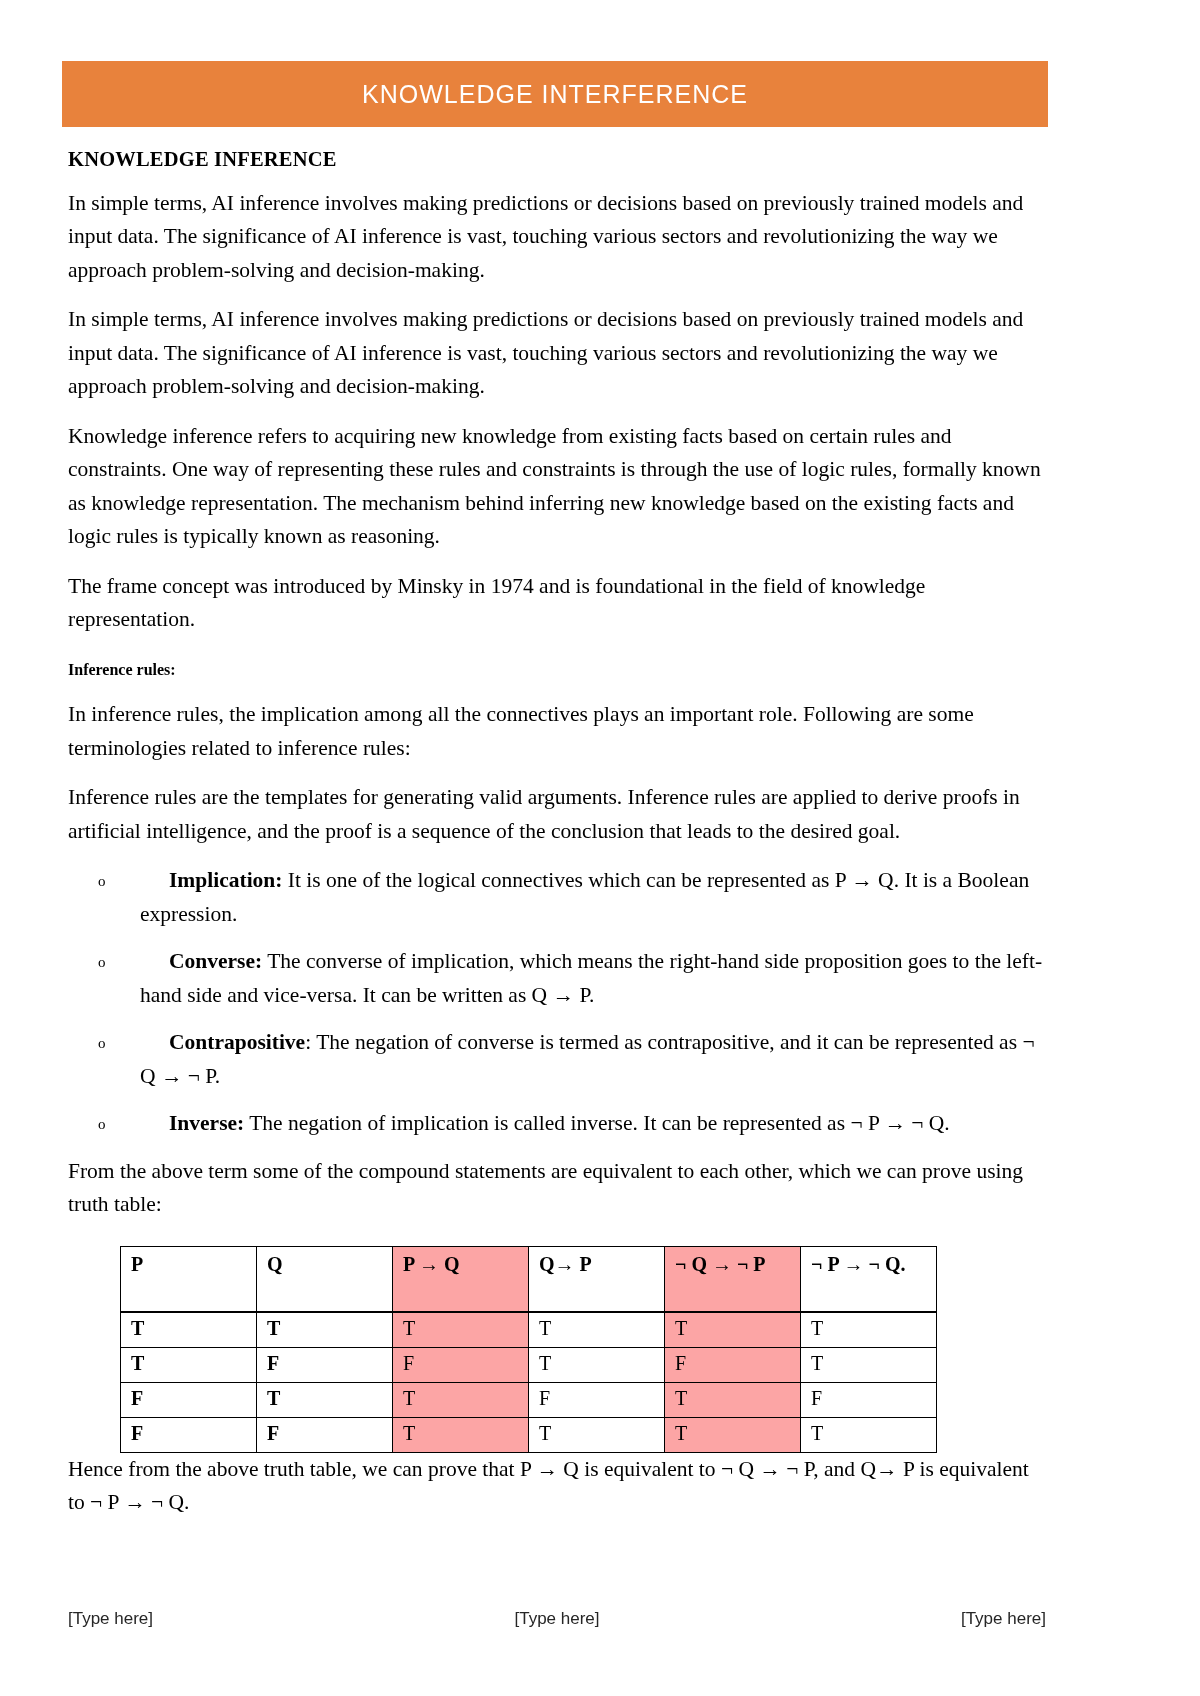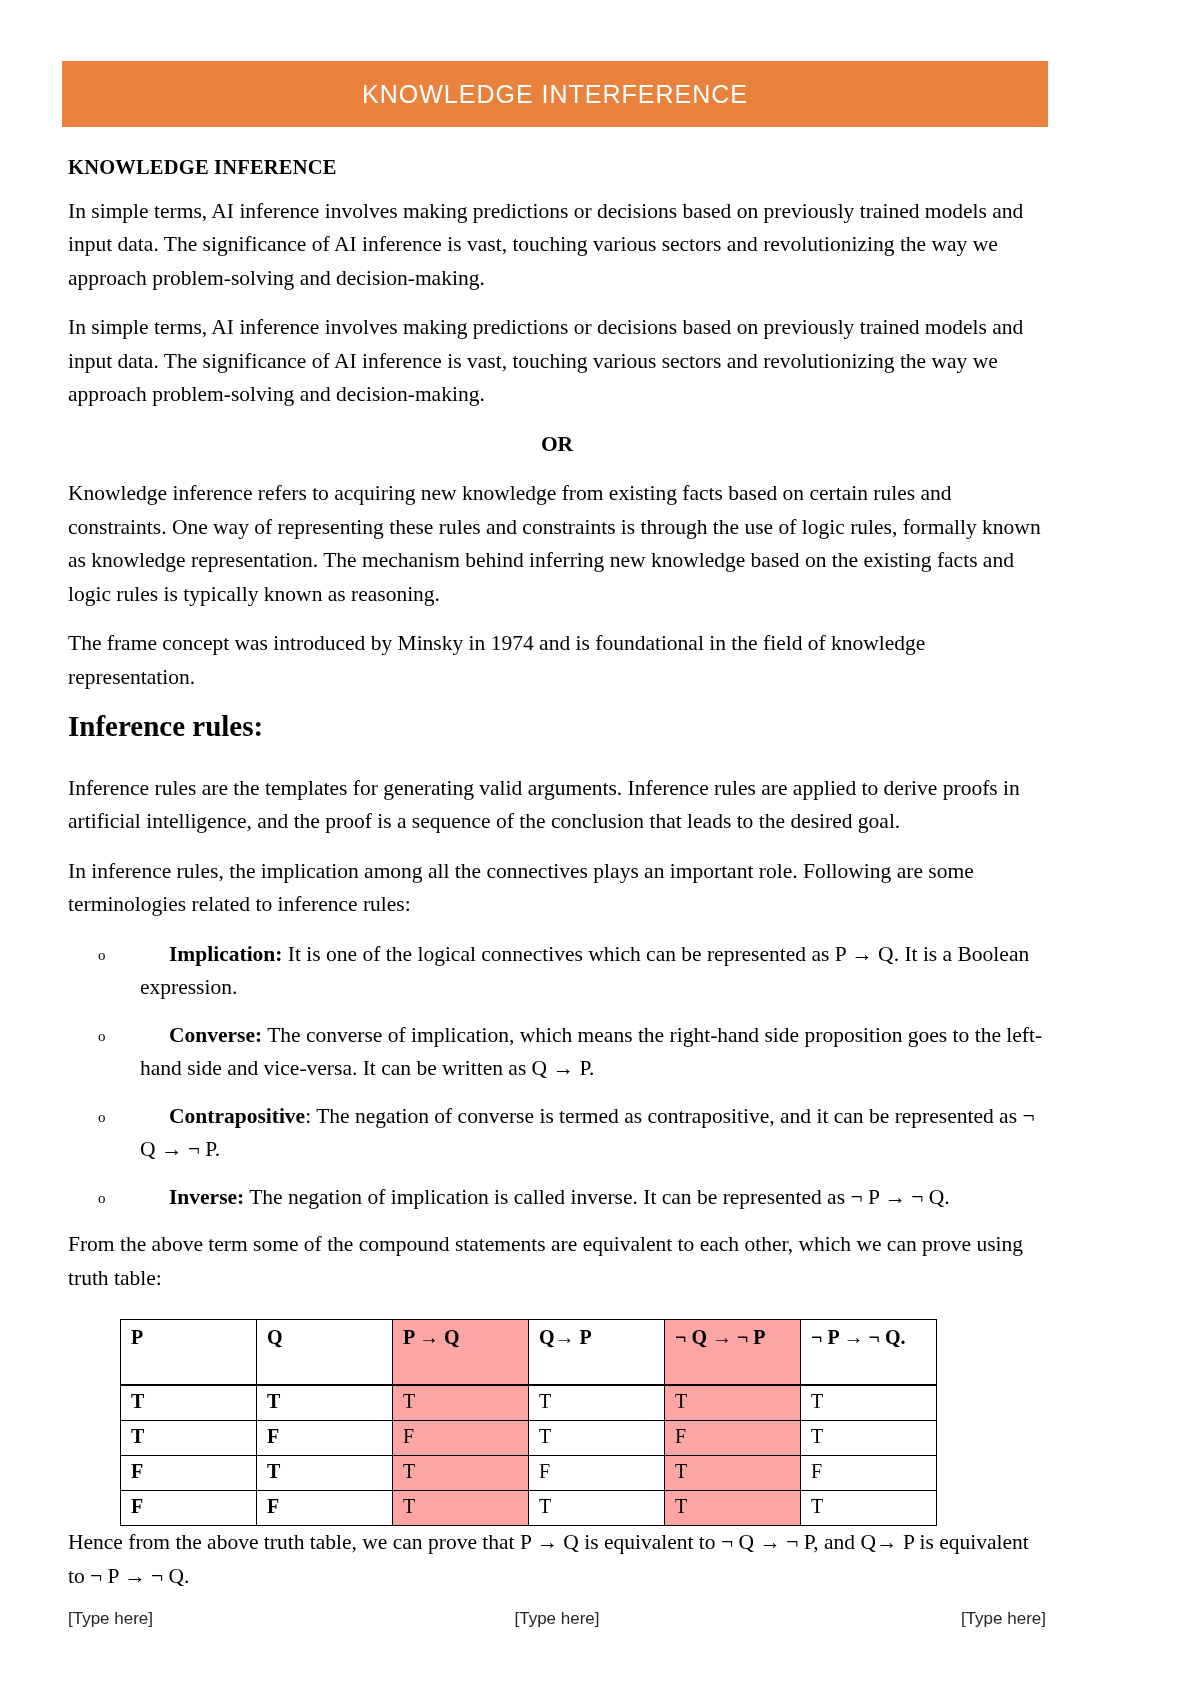--- a/index.html
+++ b/index.html
@@ -50,44 +50,44 @@
     position: absolute;
     left: 68px;
     top: 146px;
     width: 978px;
   }
 
   .doc-heading {
     font-weight: bold;
     font-size: 20.5px;
     line-height: 1.25;
-    margin: 8px 0 14px 0;
+    margin: 0 0 14px 0;
     letter-spacing: 0.2px;
   }
 
   p.para {
     font-size: 21.5px;
     line-height: 33.5px;
     margin: 0 0 16px 0;
     text-align: left;
   }
 
   p.or-line {
     font-size: 21.5px;
     line-height: 33.5px;
     font-weight: bold;
     text-align: center;
     margin: 0 0 16px 0;
   }
 
   p.sub-heading {
-    font-size: 29px;
-    line-height: 33.5px;
-    font-weight: bold;
-    margin: 0 0 28px 0;
+    font-size: 16px;
+    line-height: 33.5px;
+    font-weight: bold;
+    margin: 0 0 12px 0;
   }
 
   
   ul.terms {
     list-style: none;
     margin: 4px 0 12px 0;
     padding: 0;
   }
   ul.terms > li {
     position: relative;
@@ -178,31 +178,30 @@
   </div>
 
   <div class="content">
 
     <div class="doc-heading">KNOWLEDGE INFERENCE</div>
 
     <p class="para">In simple terms, AI inference involves making predictions or decisions based on previously trained models and input data. The significance of AI inference is vast, touching various sectors and revolutionizing the way we approach problem-solving and decision-making.</p>
 
     <p class="para">In simple terms, AI inference involves making predictions or decisions based on previously trained models and input data. The significance of AI inference is vast, touching various sectors and revolutionizing the way we approach problem-solving and decision-making.</p>
 
-    <p class="or-line">OR</p>
 
     <p class="para">Knowledge inference refers to acquiring new knowledge from existing facts based on certain rules and constraints. One way of representing these rules and constraints is through the use of logic rules, formally known as knowledge representation. The mechanism behind inferring new knowledge based on the existing facts and logic rules is typically known as reasoning.</p>
 
     <p class="para">The frame concept was introduced by Minsky in 1974 and is foundational in the field of knowledge representation.</p>
 
     <p class="sub-heading">Inference rules:</p>
 
+    <p class="para">In inference rules, the implication among all the connectives plays an important role. Following are some terminologies related to inference rules:</p>
+
     <p class="para">Inference rules are the templates for generating valid arguments. Inference rules are applied to derive proofs in artificial intelligence, and the proof is a sequence of the conclusion that leads to the desired goal.</p>
-
-    <p class="para">In inference rules, the implication among all the connectives plays an important role. Following are some terminologies related to inference rules:</p>
 
     <ul class="terms">
       <li>
         <span class="marker">o</span>
         <span class="term-label">Implication:</span><span class="term-text"> It is one of the logical connectives which can be represented as P → Q. It is a Boolean expression.</span>
       </li>
       <li>
         <span class="marker">o</span>
         <span class="term-label">Converse:</span><span class="term-text"> The converse of implication, which means the right-hand side proposition goes to the left-hand side and vice-versa. It can be written as Q → P.</span>
       </li>

